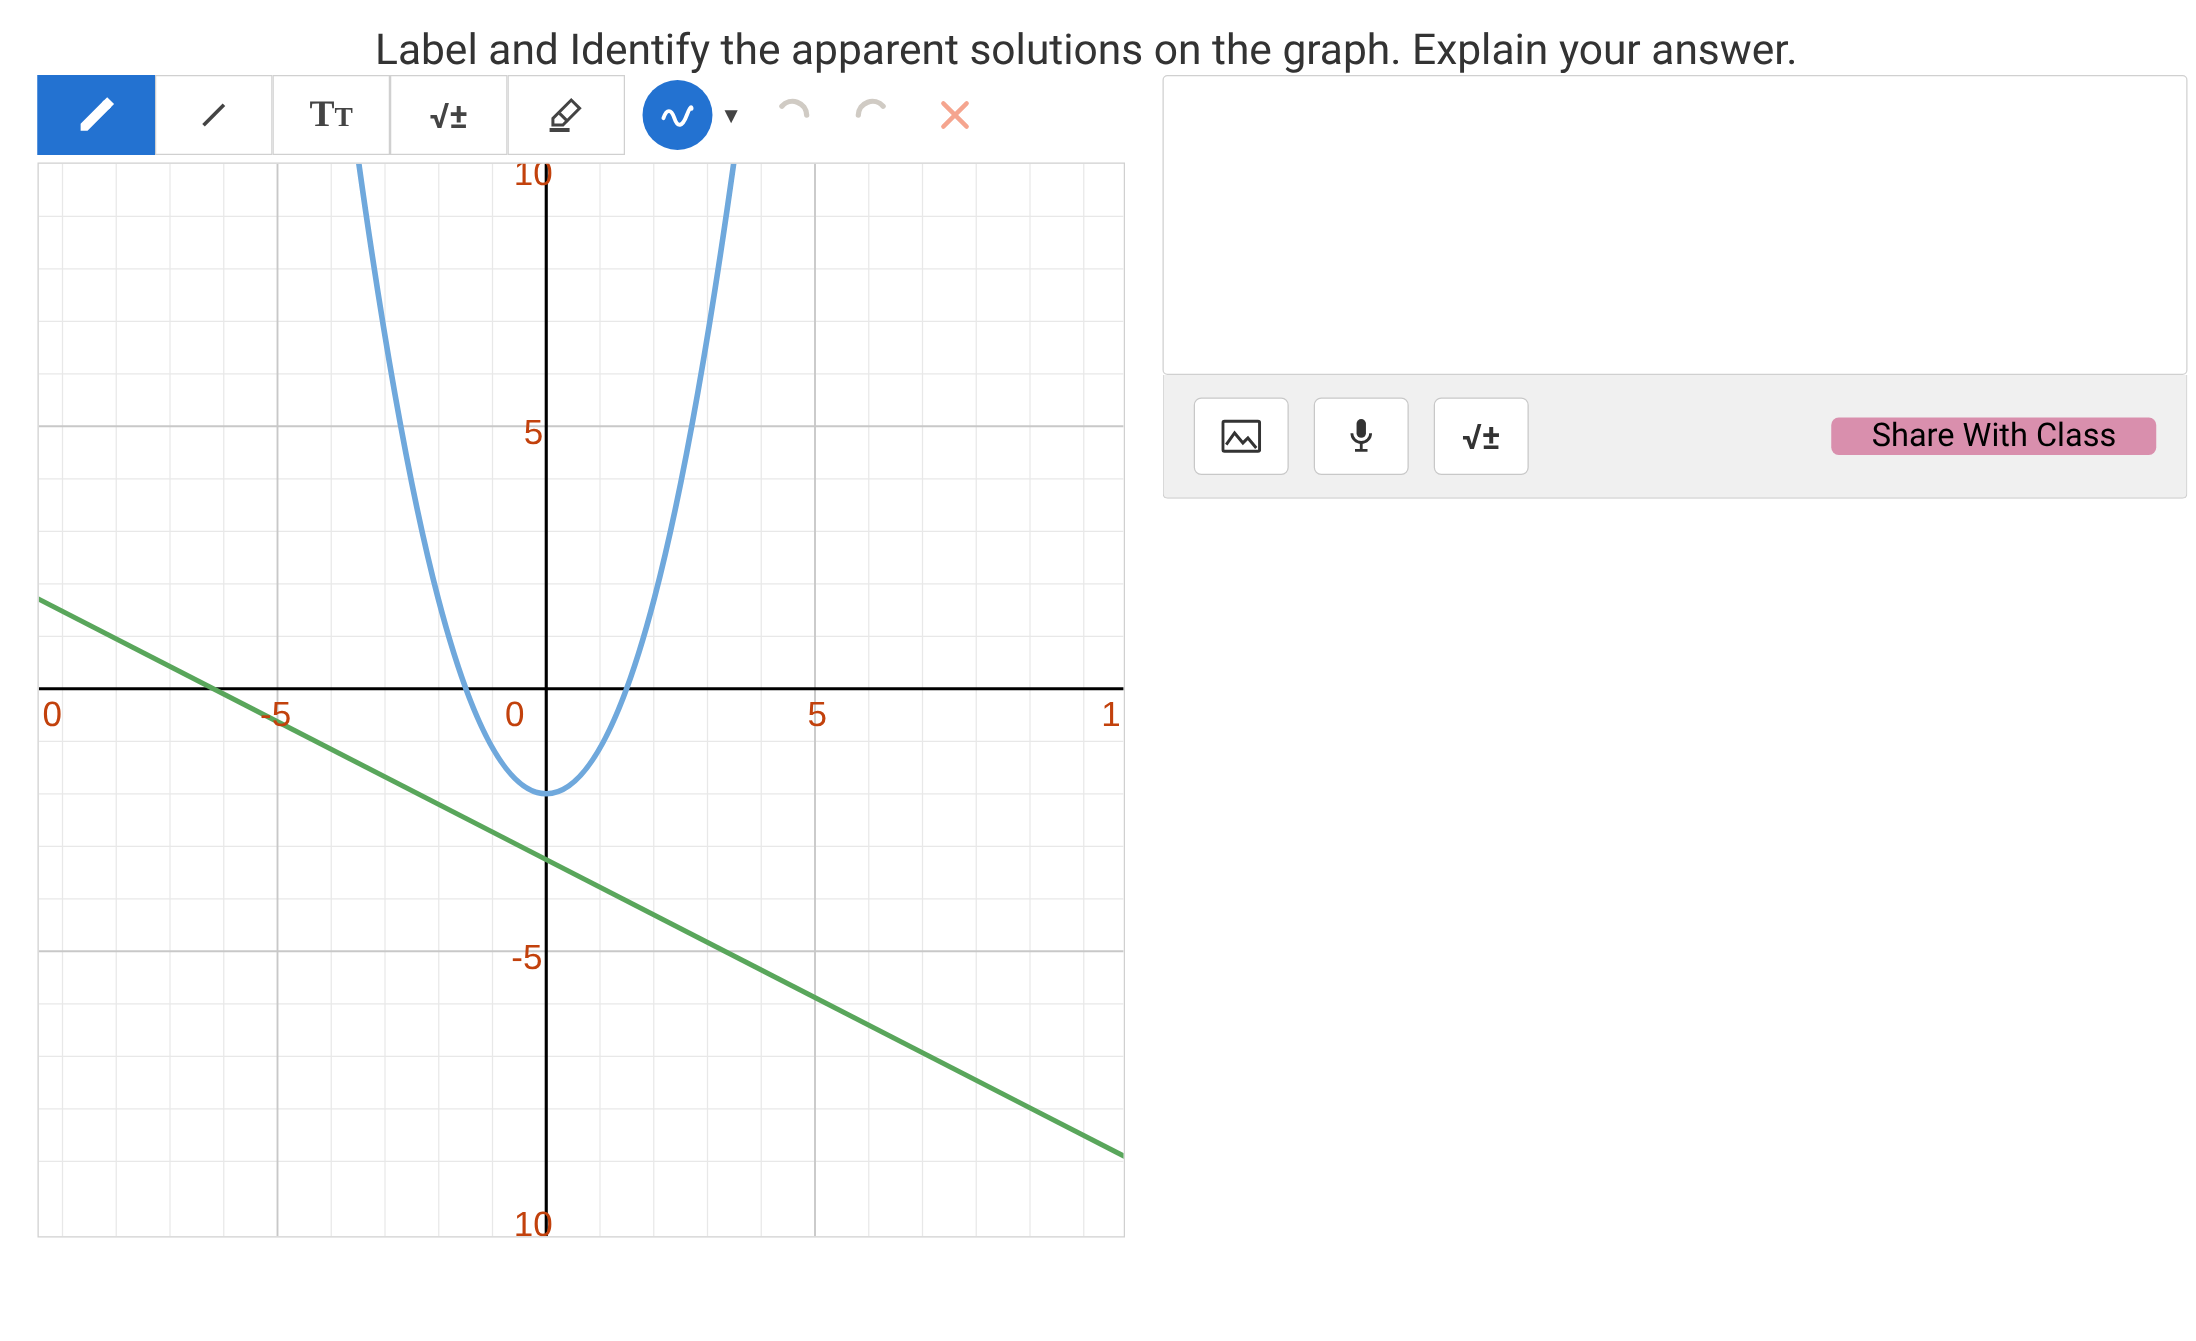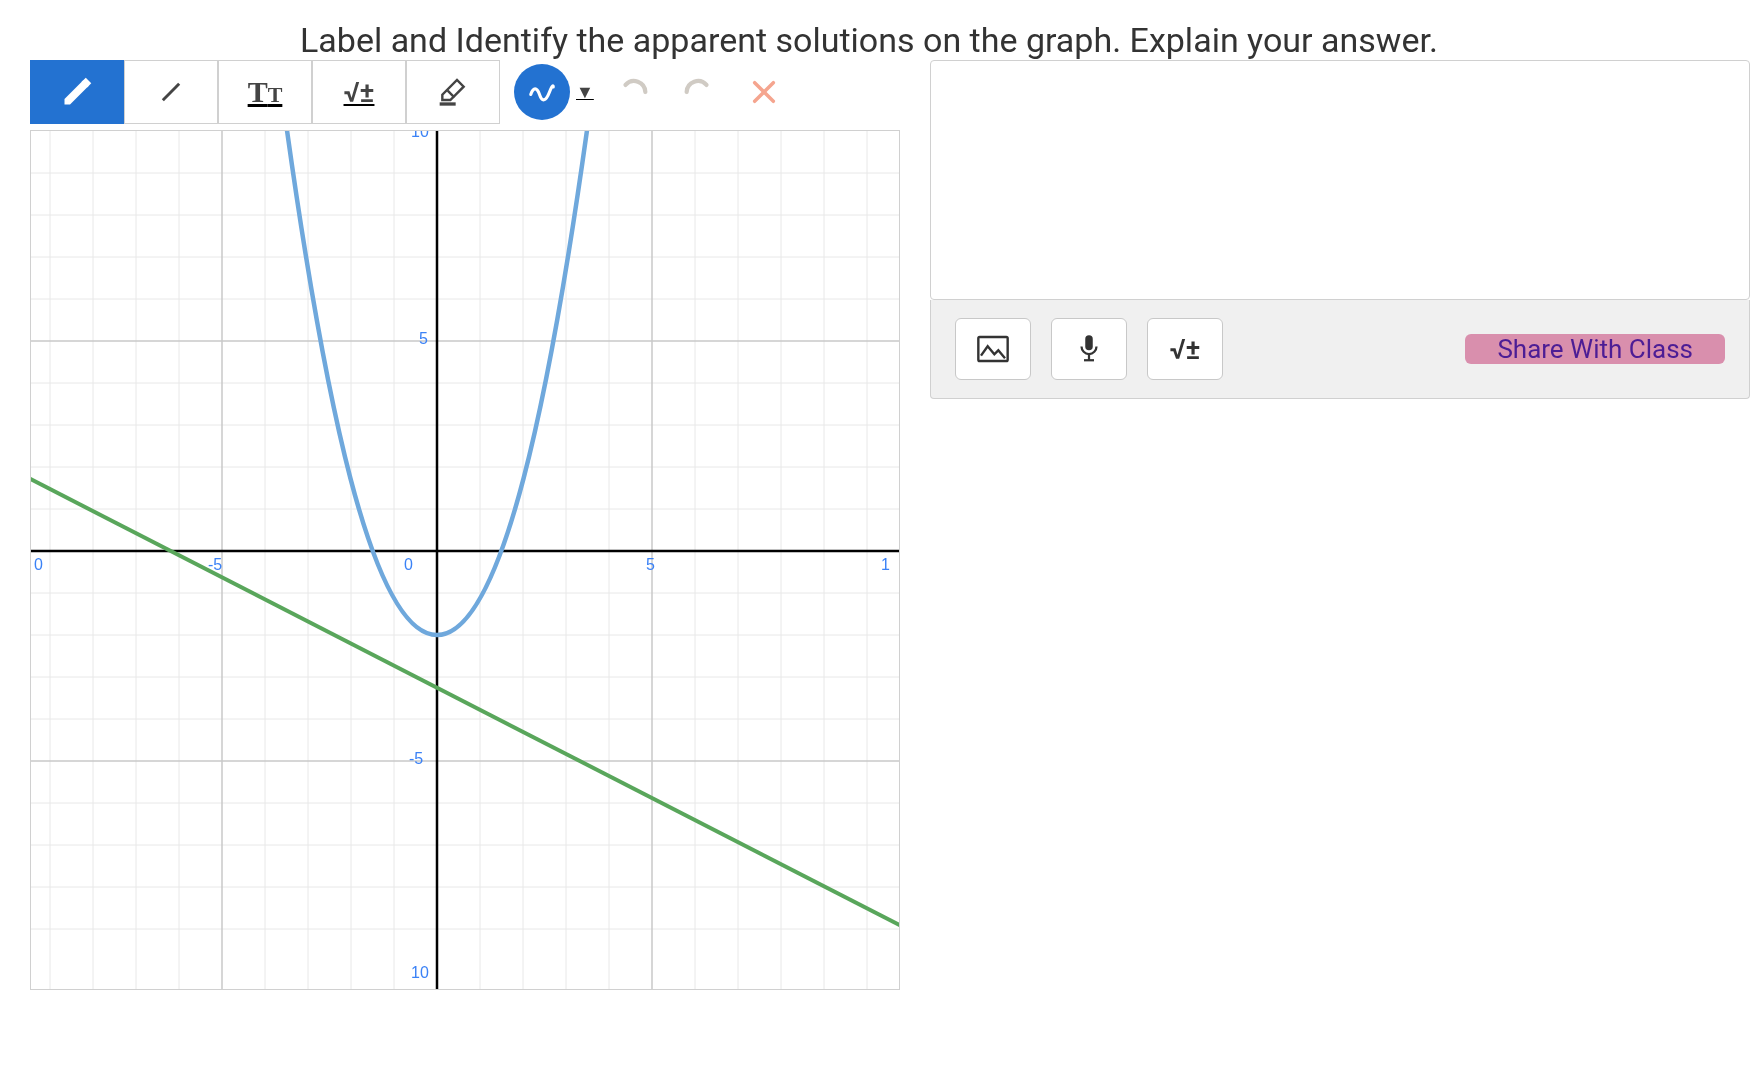--- a/index.html
+++ b/index.html
@@ -18,21 +18,20 @@
       color: #333;
       margin-left: 270px;
       font-weight: 400;
     }
     .content-row {
       display: flex;
       gap: 30px;
     }
     .left-panel {
       flex: 0 0 870px;
-      text-decoration: underline;
     }
     .right-panel {
       flex: 0 0 820px;
     }
     .toolbar {
       display: flex;
       align-items: center;
       gap: 0;
       margin-bottom: 6px;
     }
@@ -126,32 +125,32 @@
       display: flex;
       align-items: center;
       justify-content: center;
       cursor: pointer;
       font-size: 28px;
       color: #333;
     }
     .share-btn {
       margin-left: auto;
       background: #d98fad;
-      color: #4c1d95;
+      color: #000000;
       border: none;
       border-radius: 6px;
       padding: 0 32px;
       font-size: 26px;
       cursor: pointer;
       font-family: inherit;
     }
     .axis-label {
       position: absolute;
-      font-size: 16px;
-      color: #3b82f6;
+      font-size: 28px;
+      color: #c2410c;
       font-family: Arial, sans-serif;
     }
   </style>
 </head>
 <body>
 
 <div class="prompt">Label and Identify the apparent solutions on the graph. Explain your answer.</div>
 
 <div class="content-row">
   <div class="left-panel">

